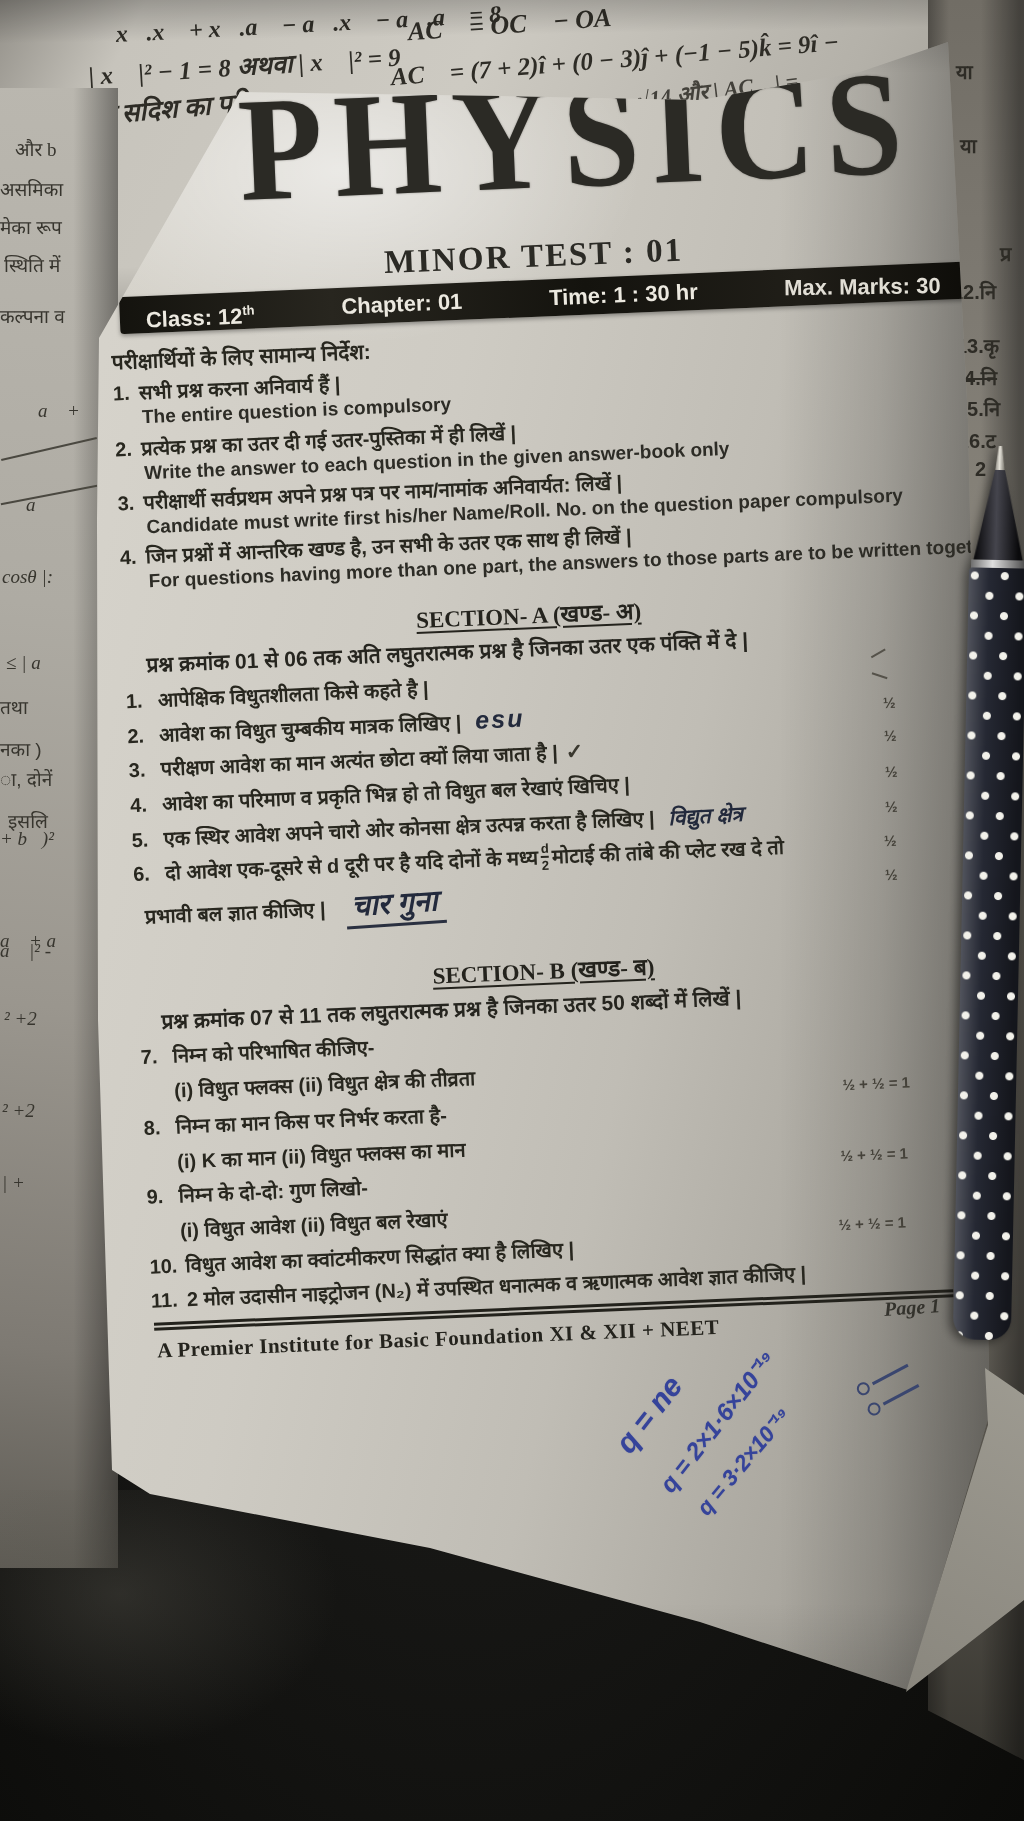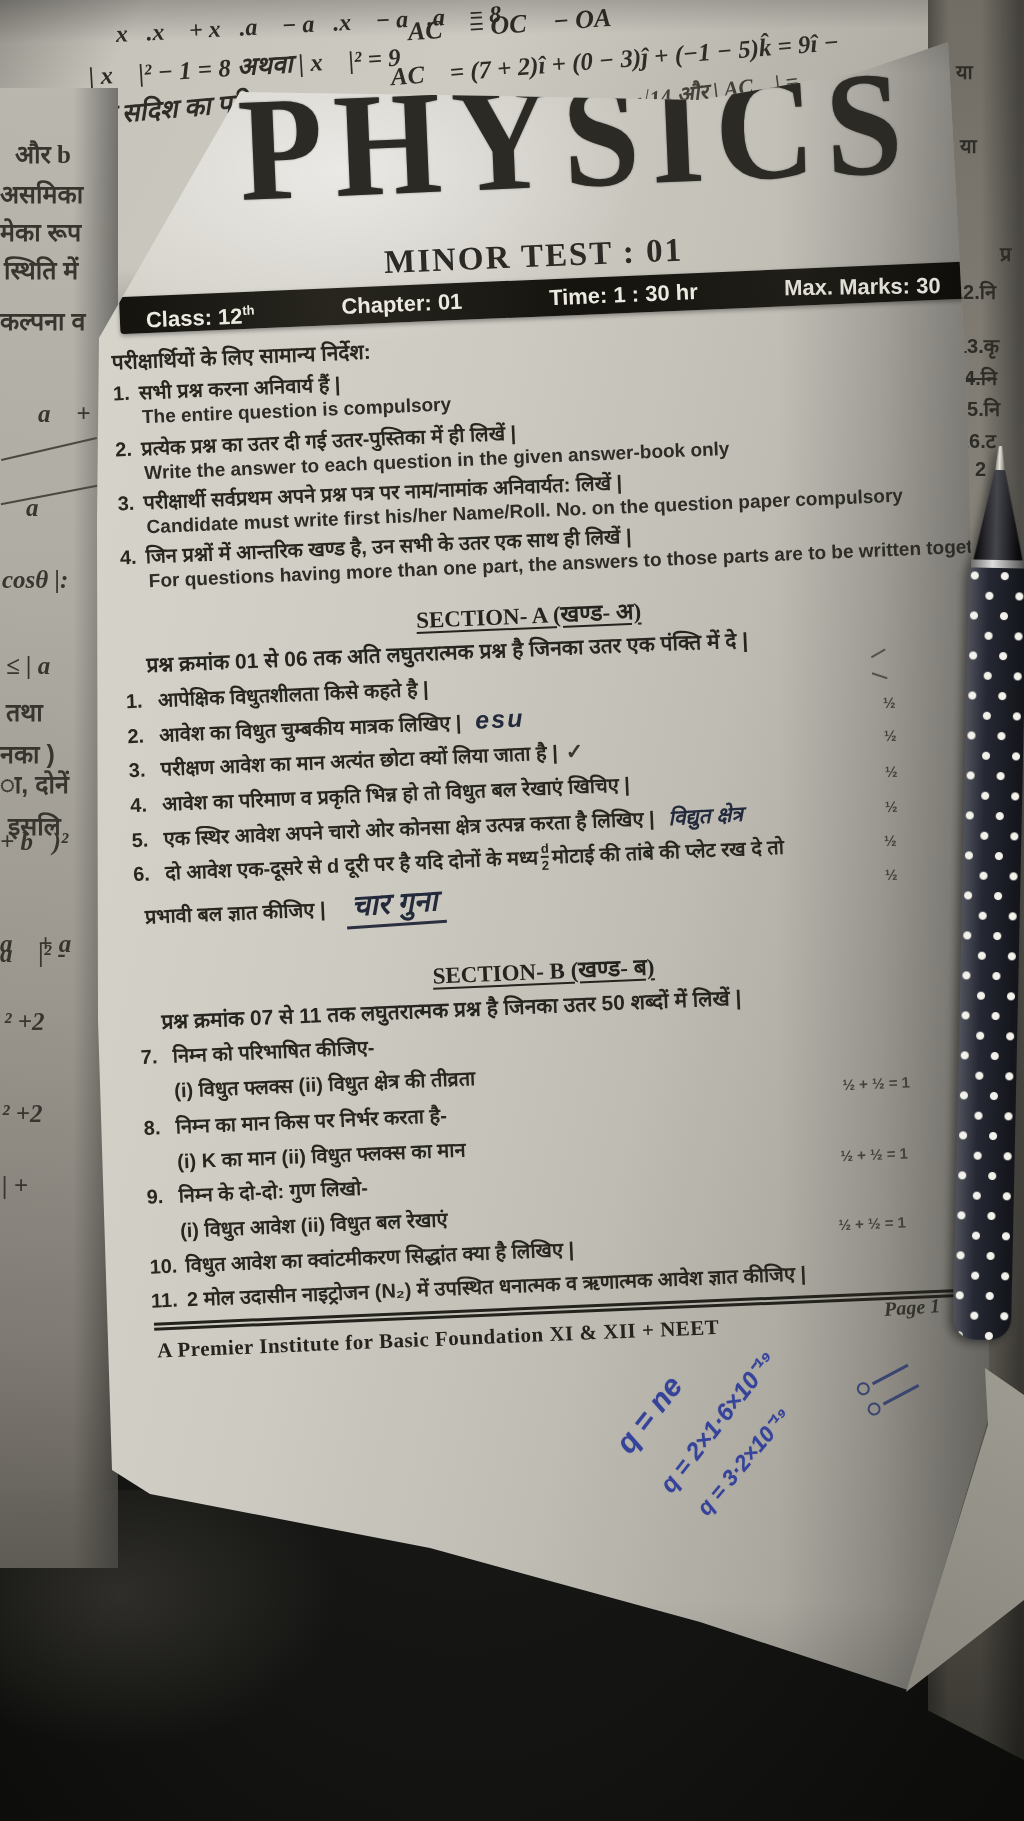--- a/index.html
+++ b/index.html
@@ -20,21 +20,21 @@
   .underpage-top::after{content:"";position:absolute;inset:0;
     background:linear-gradient(to bottom,rgba(0,0,0,.28),rgba(0,0,0,0) 14%,rgba(0,0,0,0) 78%,rgba(0,0,0,.25) 100%);}
   .math{font-family:"Liberation Serif",serif;font-style:italic;font-weight:600;color:#2e2c26;}
 
   .understrip-left{
     position:absolute;left:0;top:88px;width:118px;height:1480px;
     background:linear-gradient(185deg,#bab7af 0%,#aeaba3 35%,#9a968e 62%,#7e7a73 85%,#5f5c55 100%);
   }
   .understrip-left::after{content:"";position:absolute;inset:0;
     background:linear-gradient(90deg,rgba(0,0,0,0) 62%,rgba(0,0,0,.38) 100%);}
-  .lnote{font-family:"Liberation Serif",serif;font-weight:700;color:#37352e;font-size:25px;z-index:2;}
+  .lnote{font-family:"Liberation Serif",serif;font-weight:400;color:#37352e;font-size:19px;z-index:2;}
   .vline{position:absolute;border-top:2px solid #4a4840;width:98px;z-index:2;}
 
   .strip-right{
     position:absolute;left:928px;top:0;width:96px;height:1760px;
     clip-path:polygon(0 0,96px 0,96px 1760px,-20px 1700px,0 860px);
     background:linear-gradient(180deg,#716d65 0%,#7e7a72 18%,#8b877d 38%,#7b776d 55%,#69655d 72%,#524f48 86%,#393731 100%);
   }
   .strip-right::after{content:"";position:absolute;inset:0;
     background:linear-gradient(90deg,rgba(0,0,0,.3) 0%,rgba(0,0,0,0) 22%,rgba(0,0,0,0) 55%,rgba(0,0,0,.4) 95%);}
   .rnote{font-weight:700;color:#2e2c26;font-size:20px;z-index:2;}
@@ -148,21 +148,21 @@
     <div class="abs lnote" style="left:0px;top:88px;font-family:'Liberation Sans',sans-serif;">असमिका</div>
     <div class="abs lnote" style="left:0px;top:126px;font-family:'Liberation Sans',sans-serif;text-align:right;">मेका रूप</div>
     <div class="abs lnote" style="left:4px;top:164px;font-family:'Liberation Sans',sans-serif;">स्थिति में</div>
     <div class="abs lnote" style="left:0px;top:215px;font-family:'Liberation Sans',sans-serif;">कल्पना व</div>
     <div class="abs lnote" style="left:38px;top:312px;font-style:italic;">a⃗ +</div>
     <div class="vline" style="left:0;top:360px;transform:rotate(-13deg);"></div>
     <div class="vline" style="left:0;top:406px;transform:rotate(-11deg);"></div>
     <div class="abs lnote" style="left:26px;top:406px;font-style:italic;">a⃗</div>
     <div class="abs lnote" style="left:2px;top:478px;font-style:italic;">cosθ |:</div>
     <div class="abs lnote" style="left:6px;top:564px;font-style:italic;">≤ | a⃗</div>
-    <div class="abs lnote" style="left:6px;top:606px;font-family:'Liberation Sans',sans-serif;">तथा</div>
+    <div class="abs lnote" style="left:0px;top:606px;font-family:'Liberation Sans',sans-serif;">तथा</div>
     <div class="abs lnote" style="left:0px;top:648px;font-family:'Liberation Sans',sans-serif;">नका )</div>
     <div class="abs lnote" style="left:0px;top:678px;font-family:'Liberation Sans',sans-serif;">ा, दोनें</div>
     <div class="abs lnote" style="left:8px;top:720px;font-family:'Liberation Sans',sans-serif;">इसलि</div>
     <div class="abs lnote" style="left:0px;top:740px;font-style:italic;">+ b⃗)²</div>
     <div class="abs lnote" style="left:0px;top:842px;font-style:italic;">a⃗ + a⃗</div>
     <div class="abs lnote" style="left:0px;top:852px;font-style:italic;">a⃗ |² -</div>
     <div class="abs lnote" style="left:4px;top:920px;font-style:italic;">² +2</div>
     <div class="abs lnote" style="left:2px;top:1012px;font-style:italic;">² +2</div>
     <div class="abs lnote" style="left:2px;top:1084px;font-style:italic;">| +</div>
   </div>

